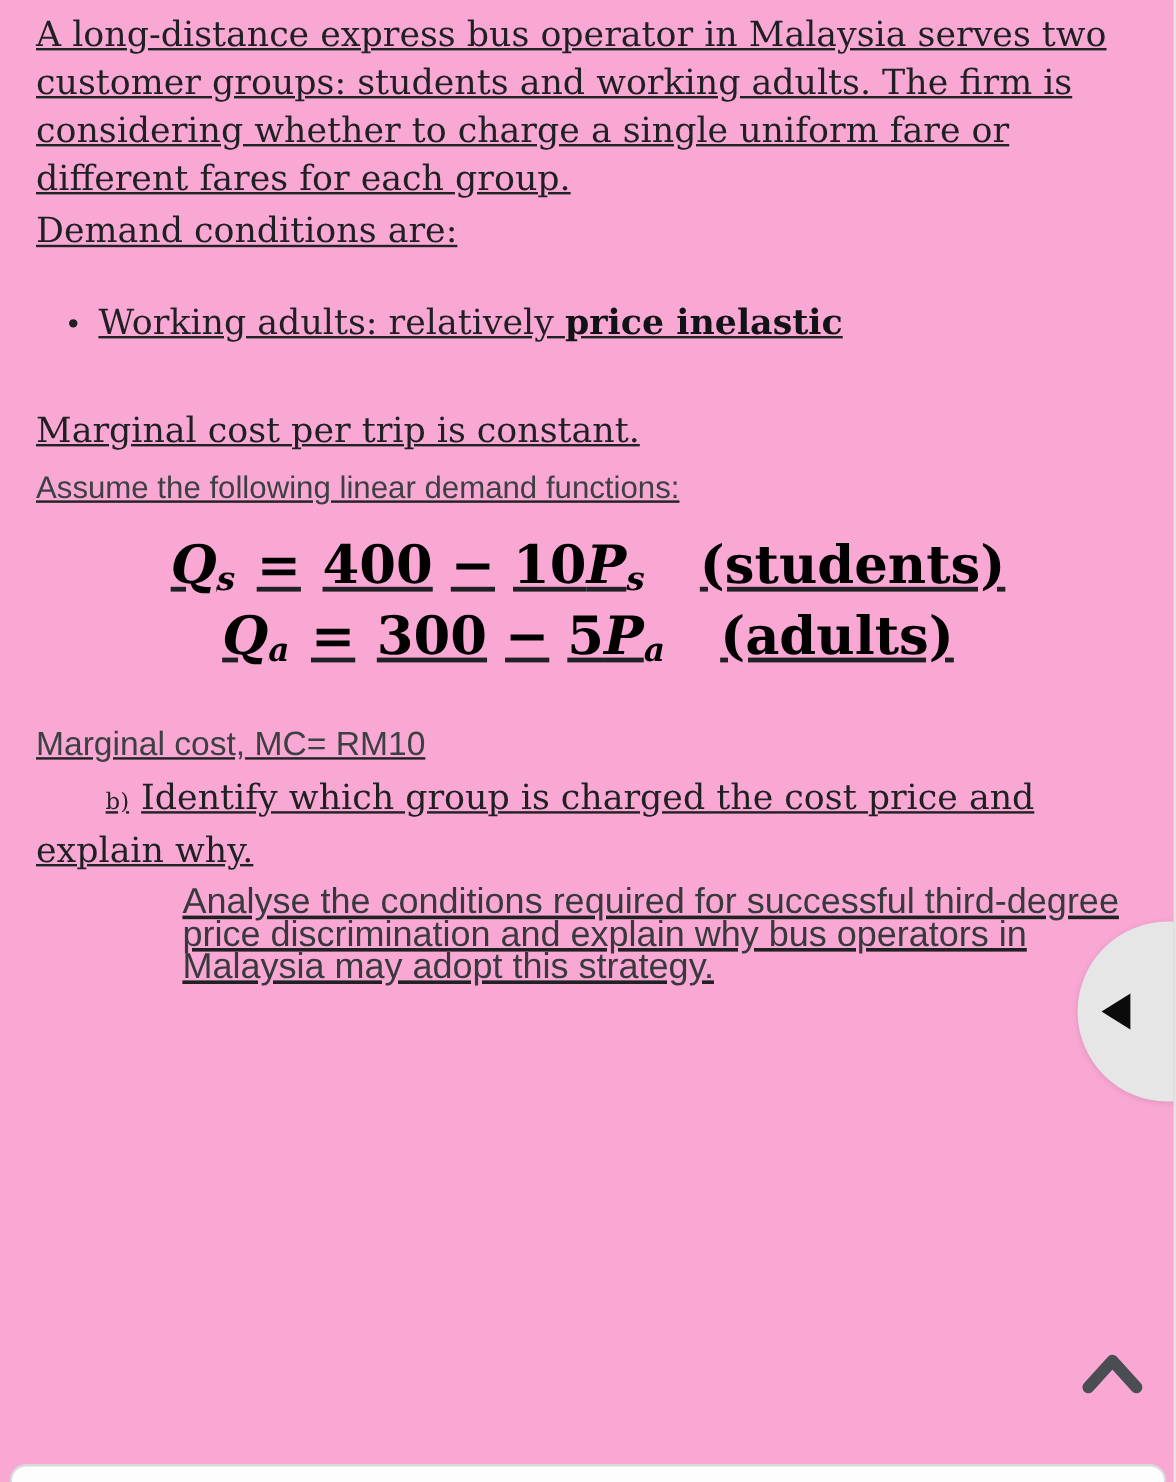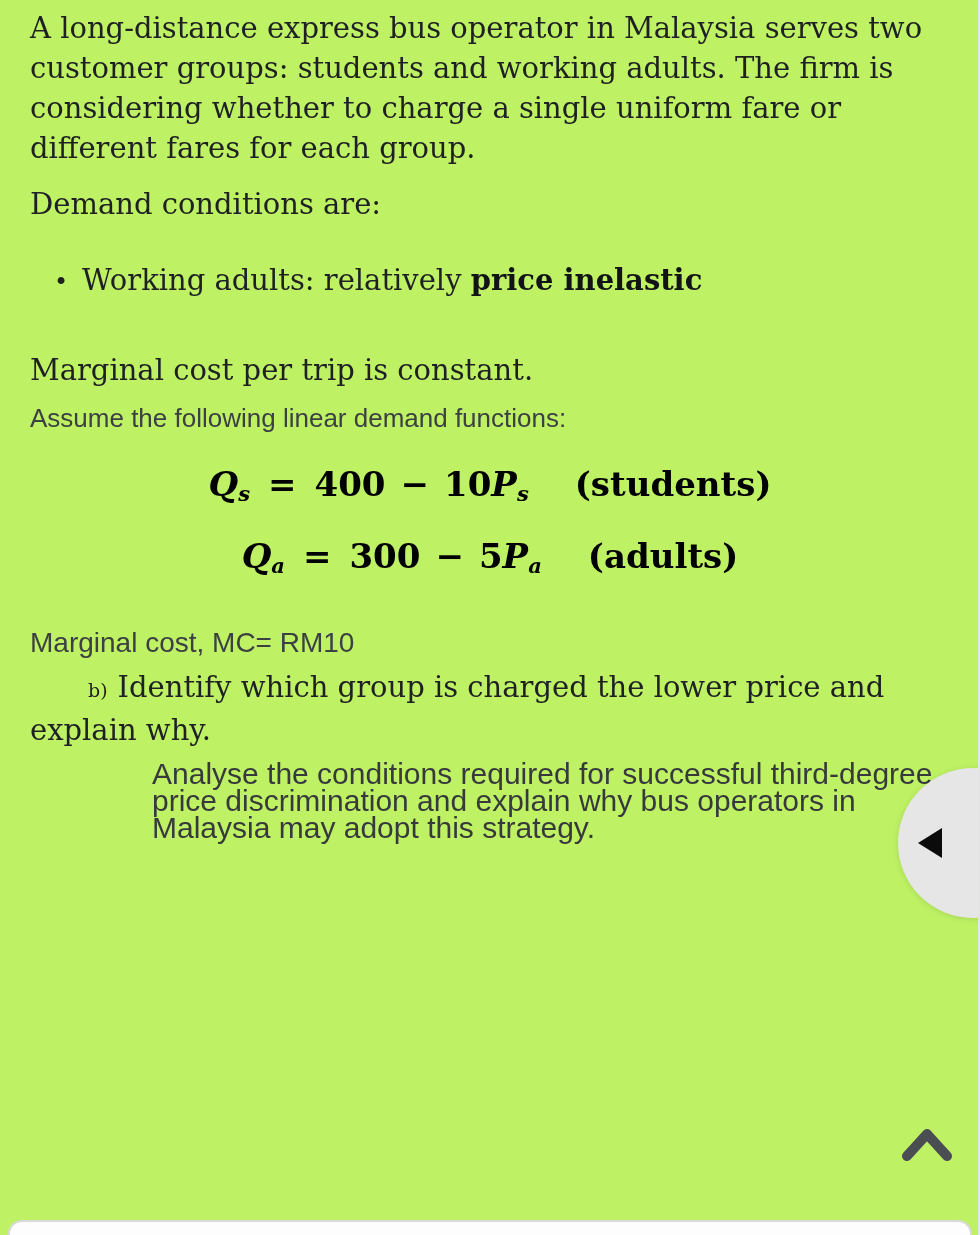--- a/index.html
+++ b/index.html
@@ -1,50 +1,51 @@
 <!DOCTYPE html>
 <html><head>
 <meta charset="utf-8">
 <style>
   html, body { margin: 0; padding: 0; background: #ffffff; }
   .page {
     position: relative;
     width: 980px;
     height: 1235px;
     margin: 0 auto;
-    background: #bef264;
+    background: #f9a8d4;
     box-sizing: border-box;
     padding: 6px 28px 0 30px;
     border-right: 2px solid #e4e4e4;
     overflow: hidden;
     font-family: "DejaVu Serif", serif;
     color: #202124;
+    text-decoration: underline;
   }
   
   .serif { font-family: "DejaVu Serif", serif; font-size: 29px; line-height: 40px; color: #1f2023; margin: 0; }
   .p-intro  { margin-top: 2px; }
-  .p-demand { margin-top: 16px; }
+  .p-demand { margin-top: 4px; }
 
   
   ul.bullets { list-style: none; margin: 36px 0 0 0; padding: 0 0 0 24px; }
   ul.bullets li { font-family: "DejaVu Serif", serif; font-size: 29px; line-height: 40px; color: #1f2023; }
   ul.bullets .dot { display: inline-block; width: 28px; color: #1f2023; font-size: 24px; }
   ul.bullets b { font-weight: 700; color: #121316; }
 
   .p-constant { margin-top: 48px; }
 
   
   .sans { font-family: "Liberation Sans", sans-serif; font-size: 26px; line-height: 36px; color: #3c4043; margin: 0; }
   .p-assume { margin-top: 10px; }
   .p-mc { margin-top: 36px; font-size: 28px; }
 
   
   .eqs { margin-top: 24px; }
-  .equation { text-align: center; font-family: "DejaVu Serif", serif; font-size: 34px; font-weight: 700; color: #000; line-height: 48px; white-space: nowrap; }
-  .equation + .equation { margin-top: 14px; }
+  .equation { text-align: center; font-family: "DejaVu Serif", serif; font-size: 44px; font-weight: 700; color: #000; line-height: 48px; white-space: nowrap; }
+  .equation + .equation { }
   .mvar { font-style: italic; font-weight: 700; }
   .msub { font-style: italic; font-weight: 700; font-size: 0.62em; vertical-align: -0.22em; }
   .mop  { font-weight: 700; margin: 0 18px; }
   .mminus { font-weight: 700; margin: 0 15px; }
   .mnum { font-weight: 700; }
   .mlabel { font-weight: 700; margin-left: 46px; }
 
   
   .q-serif { font-family: "DejaVu Serif", serif; font-size: 29px; line-height: 40px; color: #1f2023; margin: 0; text-indent: 58px; }
   .q-a { margin-top: 48px; }
@@ -128,21 +129,21 @@
       <span class="mvar">Q</span><span class="msub">s</span><span class="mop">=</span><span class="mnum">400</span><span class="mminus">−</span><span class="mnum">10</span><span class="mvar">P</span><span class="msub">s</span><span class="mlabel">(students)</span>
     </div>
     <div class="equation">
       <span class="mvar">Q</span><span class="msub">a</span><span class="mop">=</span><span class="mnum">300</span><span class="mminus">−</span><span class="mnum">5</span><span class="mvar">P</span><span class="msub">a</span><span class="mlabel">(adults)</span>
     </div>
   </div>
 
   <p class="sans p-mc">Marginal cost, MC= RM10</p>
 
 
-  <p class="q-serif q-b"><span class="q-label">b)</span><span>Identify which group is charged the lower price and explain why.</span></p>
+  <p class="q-serif q-b"><span class="q-label">b)</span><span>Identify which group is charged the cost price and explain why.</span></p>
 
   <p class="q-sans q-c">Analyse the conditions required for successful third-degree price discrimination and explain why bus operators in Malaysia may adopt this strategy.</p>
 
 
   <div class="prev-circle">
     <span class="prev-arrow"></span>
   </div>
 
   <button class="scroll-top">
     <svg width="54" height="46" viewBox="0 0 54 46">

